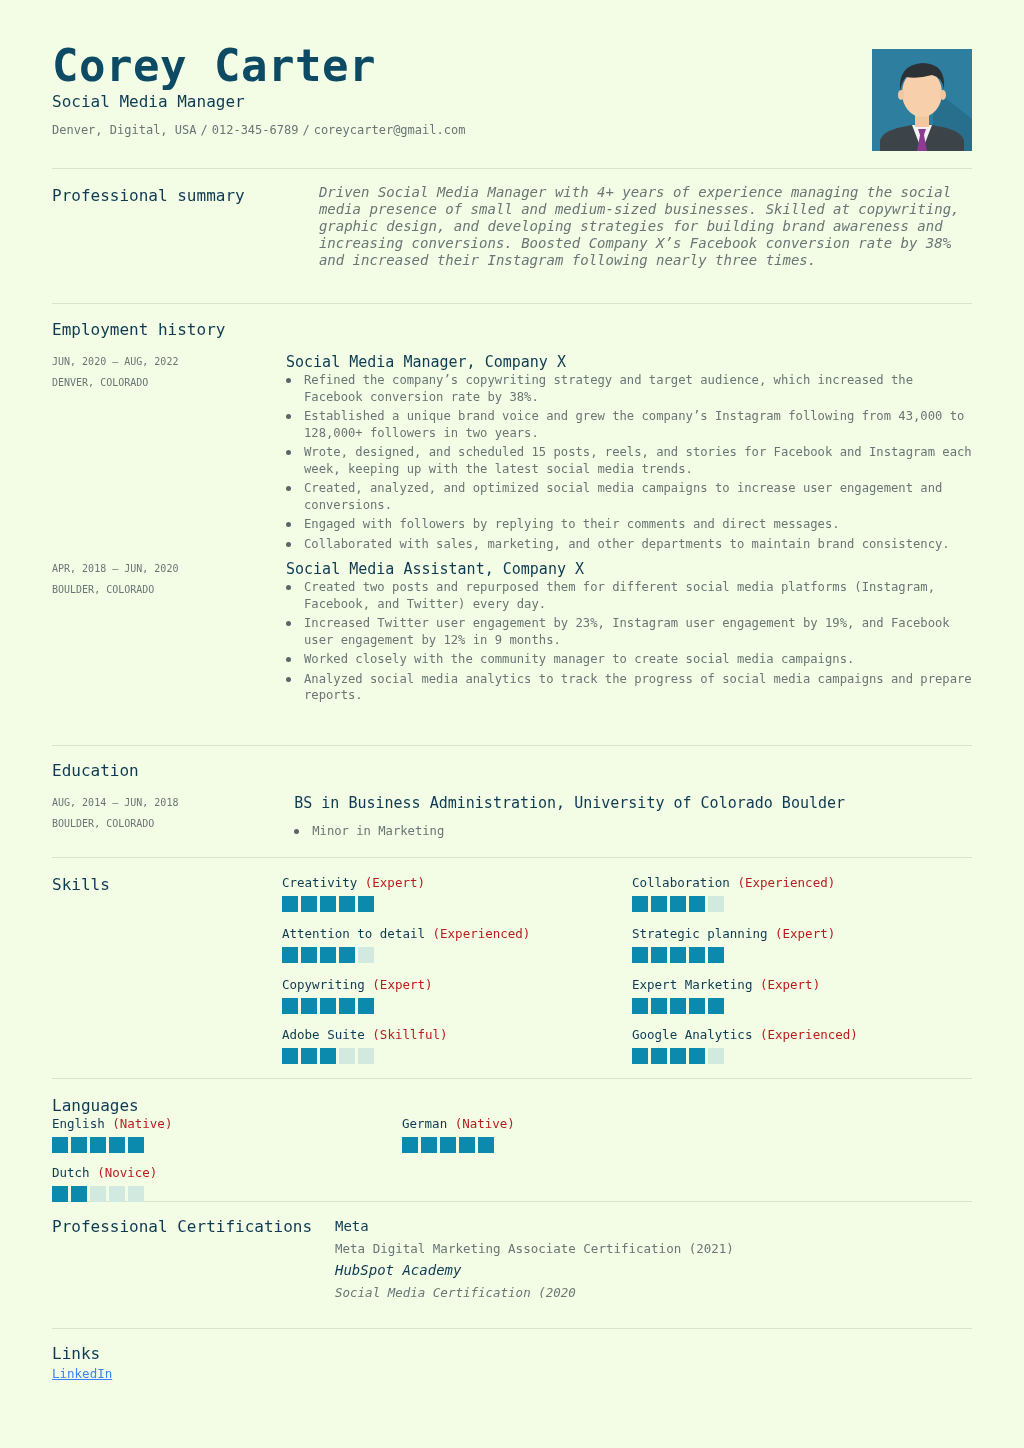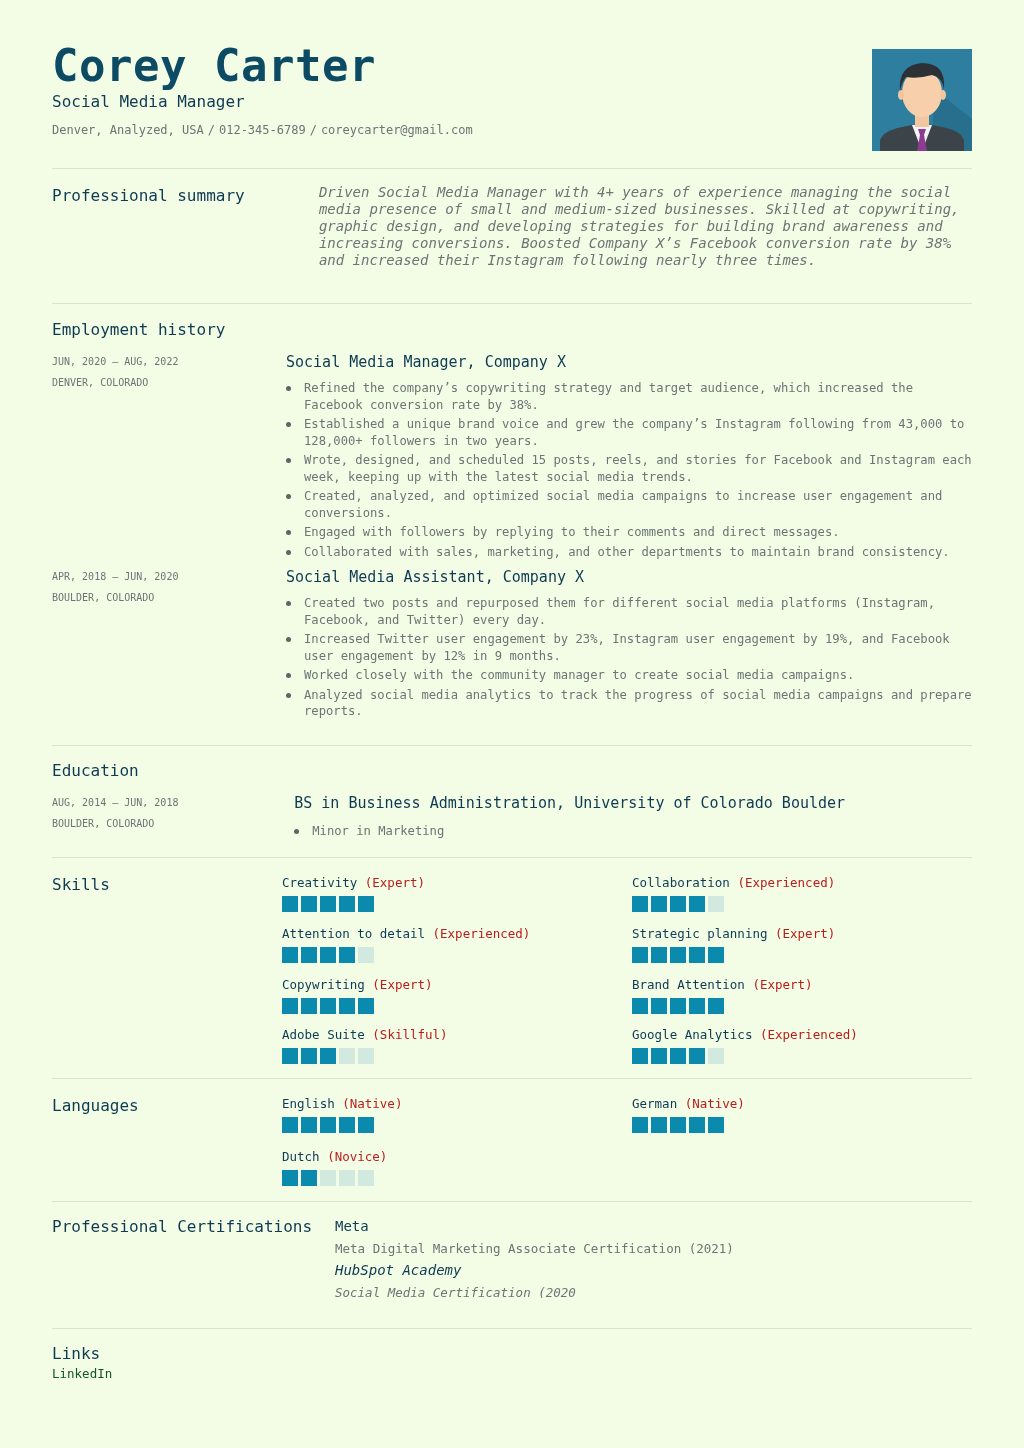--- a/index.html
+++ b/index.html
@@ -84,21 +84,20 @@
     }
     .emp-meta .loc { margin-top: 9px; }
     .emp-body { width: 686px; }
     .emp-title {
       font-size: 15px;
       color: #0e3a52;
       line-height: 20px;
     }
     ul.bullets {
       list-style: none;
-      margin-top: 8px;
     }
     ul.bullets li {
       position: relative;
       padding-left: 18px;
       font-size: 12.2px;
       color: #6b7575;
       line-height: 16.5px;
       margin-bottom: 3px;
     }
     ul.bullets li::before {
@@ -144,34 +143,35 @@
       line-height: 18px;
     }
     .cert-name {
       font-size: 12.5px;
       color: #6b7575;
       line-height: 16px;
       margin-top: 6px;
     }
     .link {
       font-size: 12.5px;
-      color: #14532d;
+      color: #3b82f6;
+      text-decoration: underline;
       line-height: 16px;
     }
   </style>
 </head>
 <body>
 
 <div class="page">
 
   <div class="header">
     <div class="name">Corey Carter</div>
     <div class="job-title">Social Media Manager</div>
     <div class="contact">
-      <span>Denver, Analyzed, USA</span><span class="sep">/</span><span>012-345-6789</span><span class="sep">/</span><span>coreycarter@gmail.com</span>
+      <span>Denver, Digital, USA</span><span class="sep">/</span><span>012-345-6789</span><span class="sep">/</span><span>coreycarter@gmail.com</span>
     </div>
     <div class="avatar">
       <svg width="100" height="102" viewBox="0 0 100 102">
         <rect width="100" height="102" fill="#2e7ea0"></rect>
         <polygon points="62,40 100,70 100,102 60,102" fill="#286f8e"></polygon>
         <path d="M8 102 L8 92 Q10 82 30 78 L50 74 L70 78 Q90 82 92 92 L92 102 Z" fill="#3d4449"></path>
         <path d="M40 76 L50 102 L60 76 Z" fill="#f4f4f4"></path>
         <path d="M46 80 L54 80 L52 86 L55 102 L45 102 L48 86 Z" fill="#8e3c92"></path>
         <rect x="43" y="62" width="14" height="16" fill="#f2c7a0"></rect>
         <ellipse cx="50" cy="44" rx="20" ry="24" fill="#f7cfaa"></ellipse>
@@ -296,21 +296,21 @@
         <div class="skill-label"><span>Copywriting</span> <span class="skill-level">(Expert)</span></div>
         <div class="bar">
             <span class="sq on"></span>
             <span class="sq on"></span>
             <span class="sq on"></span>
             <span class="sq on"></span>
             <span class="sq on"></span>
           </div>
       </div>
       <div class="skill">
-        <div class="skill-label"><span>Brand Attention</span> <span class="skill-level">(Expert)</span></div>
+        <div class="skill-label"><span>Expert Marketing</span> <span class="skill-level">(Expert)</span></div>
         <div class="bar">
             <span class="sq on"></span>
             <span class="sq on"></span>
             <span class="sq on"></span>
             <span class="sq on"></span>
             <span class="sq on"></span>
           </div>
       </div>
       <div class="skill">
         <div class="skill-label"><span>Adobe Suite</span> <span class="skill-level">(Skillful)</span></div>
@@ -330,21 +330,21 @@
             <span class="sq on"></span>
             <span class="sq on"></span>
             <span class="sq"></span>
           </div>
       </div>
     </div>
   </div>
 
   <div class="divider"></div>
 
-  <div class="section" style="padding-top:17px; height:122px;">
+  <div class="section" style="padding-top:17px; height:122px;flex-direction:column;">
     <div class="section-title" style="width:237px;">Languages</div>
     <div class="skill-grid">
       <div class="skill">
         <div class="skill-label"><span>English</span> <span class="skill-level">(Native)</span></div>
         <div class="bar">
             <span class="sq on"></span>
             <span class="sq on"></span>
             <span class="sq on"></span>
             <span class="sq on"></span>
             <span class="sq on"></span>

